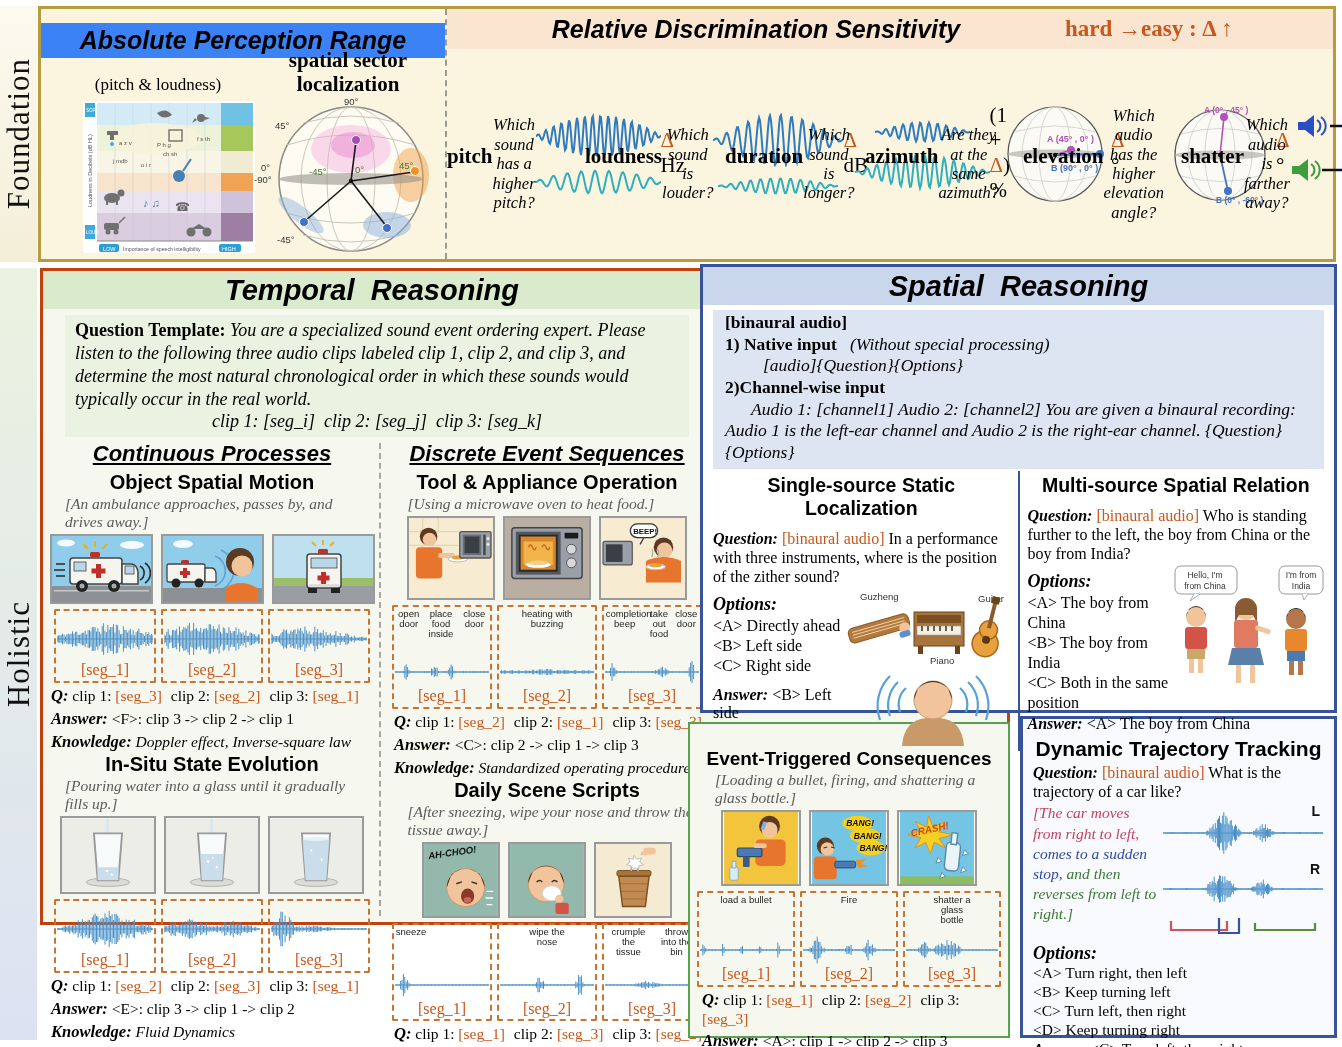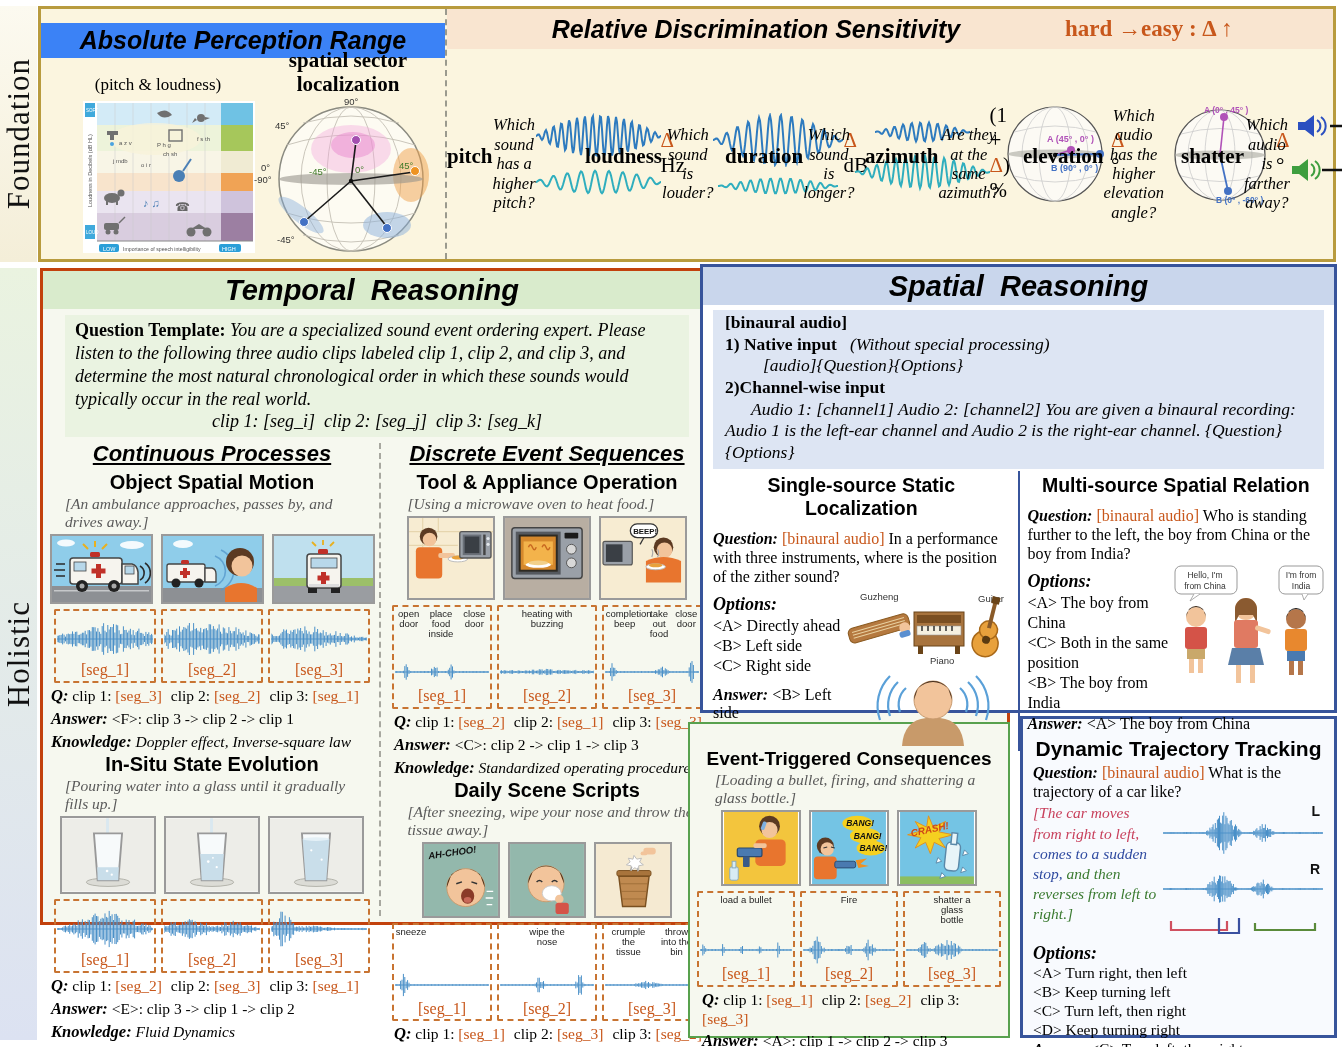--- a/index.html
+++ b/index.html
@@ -827,22 +827,22 @@
           </svg>
         </div>
       </div>
       <div class="sp-col">
         <div class="sp-title">Multi-source Spatial Relation</div>
         <div class="sp-q"><span class="qlbl">Question:</span> <span class="orange">[binaural audio]</span><span> Who is standing further to the left, the boy from China or the boy from India?</span></div>
         <div class="sp-row">
           <div class="sp-opts" style="max-width:152px">
             <div class="opts-lbl">Options:</div>
             <div>&lt;A&gt; The boy from China</div>
+            <div>&lt;B&gt; The boy from India</div>
             <div>&lt;C&gt; Both in the same position</div>
-            <div>&lt;B&gt; The boy from India</div>
           </div>
           <svg width="150" height="128" viewBox="0 0 150 128">
             <rect x="1" y="1" width="62" height="28" rx="6" fill="#fff" stroke="#999"></rect>
             <path d="M20,29 l-4,7 10,-7" fill="#fff" stroke="#999" stroke-width="0.8"></path>
             <text x="31" y="13" font-size="8.5" fill="#333" text-anchor="middle">Hello, I'm</text>
             <text x="31" y="24" font-size="8.5" fill="#333" text-anchor="middle">from China</text>
             <rect x="105" y="1" width="44" height="28" rx="6" fill="#fff" stroke="#999"></rect>
             <path d="M128,29 l2,6 4,-6" fill="#fff" stroke="#999" stroke-width="0.8"></path>
             <text x="127" y="13" font-size="8.5" fill="#333" text-anchor="middle">I'm from</text>
             <text x="127" y="24" font-size="8.5" fill="#333" text-anchor="middle">India</text>

